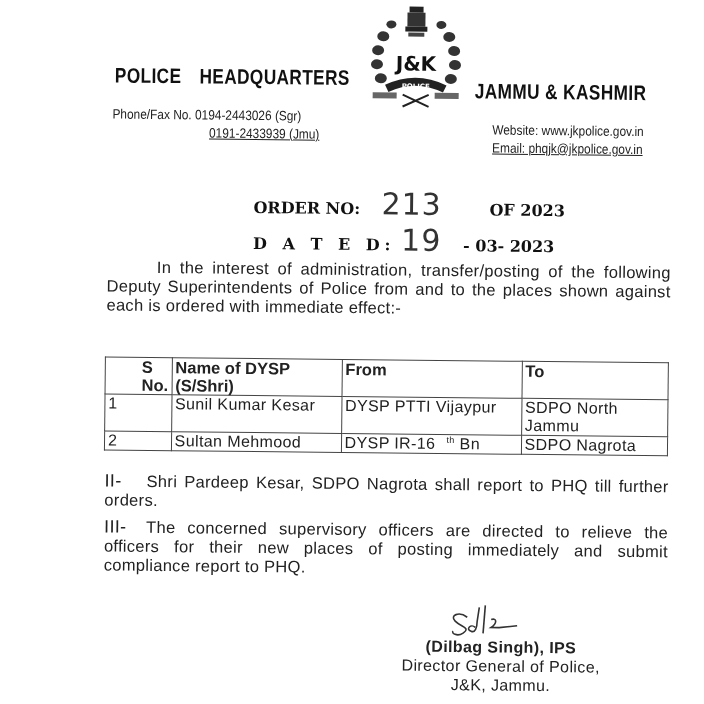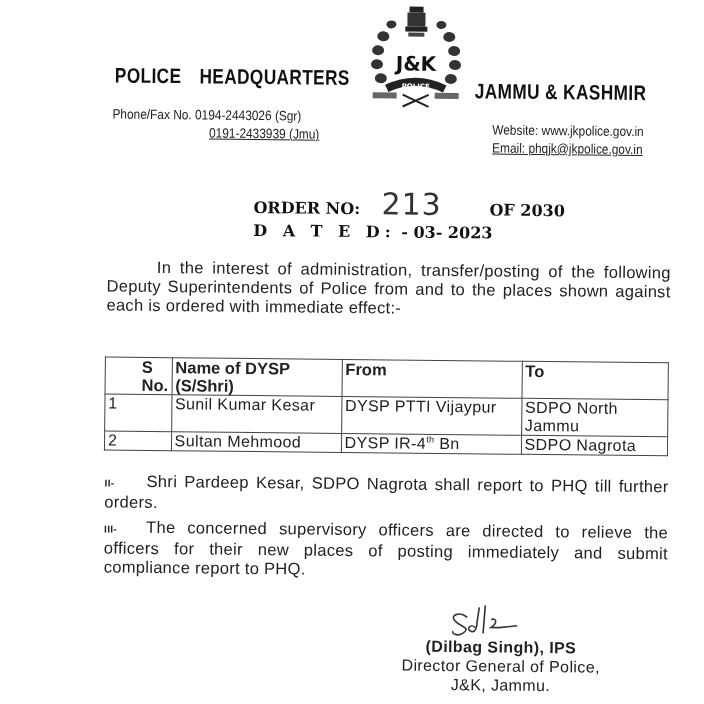--- a/index.html
+++ b/index.html
@@ -25,30 +25,30 @@
   .order-label { width: 128px; }
   .order-num { width: 108px; }
   .date-row { position: absolute; left: 252px; top: 222px; display: flex; align-items: baseline; }
   .date-label { width: 148px; letter-spacing: 5px; }
   .date-num { width: 62px; }
 
   .para { position: absolute; left: 106px; width: 564px; font-size: 16.5px; line-height: 19px; color: #222; text-align: justify; letter-spacing: 0.3px; }
   .para.intro { top: 260px; text-indent: 50px; }
   .para.p2 { top: 474px; }
   .para.p3 { top: 520px; }
-  .roman { display: inline-block; width: 42px; font-size: 10px; font-weight: bold; }
+  .roman { display: inline-block; width: 42px; font-size: 18px; }
 
   .tbl { position: absolute; left: 105px; top: 359px; width: 564px; border-collapse: collapse; font-size: 16px; color: #222; }
   .tbl td, .tbl th { border: 1px solid #444; text-align: left; vertical-align: top; padding: 0 3px; line-height: 18px; }
   .tbl th { font-weight: bold; font-size: 16.5px; }
   .tbl .c1 { width: 40px; padding-left: 36px; }
   .tbl .c2 { width: 170px; }
   .tbl .c3 { width: 180px; }
   .tbl td { letter-spacing: 0.4px; }
-  sup { font-size: 9px; vertical-align: super; line-height: 0; }
+  sup { font-size: 9px; vertical-align: super; line-height: 0; margin-left: 11px; }
 
   .sig { position: absolute; left: 448px; top: 600px; width: 80px; height: 42px; }
   .signer { position: absolute; left: 376px; top: 636px; width: 256px; text-align: center; font-size: 16px; line-height: 19px; color: #222; letter-spacing: 0.4px; }
   .signer .name { font-weight: bold; }
 </style>
 </head>
 <body>
 
 <div class="page">
 
@@ -93,25 +93,26 @@
   </div>
 
   <div class="web">
     <div>Website: www.jkpolice.gov.in</div>
     <div class="l2">Email: phqjk@jkpolice.gov.in</div>
   </div>
 
   <div class="order-row">
     <span class="serif-bold order-label">ORDER NO:</span>
     <span class="hand order-num">213</span>
-    <span class="serif-bold">OF 2030</span>
+    <span class="serif-bold">OF 2023</span>
   </div>
 
   <div class="date-row">
     <span class="serif-bold date-label">D A T E D:</span>
+    <span class="hand date-num">19</span>
     <span class="serif-bold">- 03- 2023</span>
   </div>
 
   <p class="para intro">In the interest of administration, transfer/posting of the following Deputy Superintendents of Police from and to the places shown against each is ordered with immediate effect:-</p>
 
   <table class="tbl">
     <tbody>
         <tr>
       <th class="c1">S No.</th>
       <th class="c2">Name of DYSP (S/Shri)</th>
@@ -120,21 +121,21 @@
     </tr>
     <tr>
       <td>1</td>
       <td>Sunil Kumar Kesar</td>
       <td>DYSP PTTI Vijaypur</td>
       <td>SDPO North Jammu</td>
     </tr>
     <tr>
       <td>2</td>
       <td>Sultan Mehmood</td>
-      <td><span>DYSP IR-4</span><sup>th</sup><span> Bn</span></td>
+      <td><span>DYSP IR-16</span><sup>th</sup><span> Bn</span></td>
       <td>SDPO Nagrota</td>
     </tr>
   </tbody>
     </table>
 
   <p class="para p2">
     <span class="roman">II-</span><span>Shri Pardeep Kesar, SDPO Nagrota shall report to PHQ till further orders.</span>
   </p>
 
   <p class="para p3">

